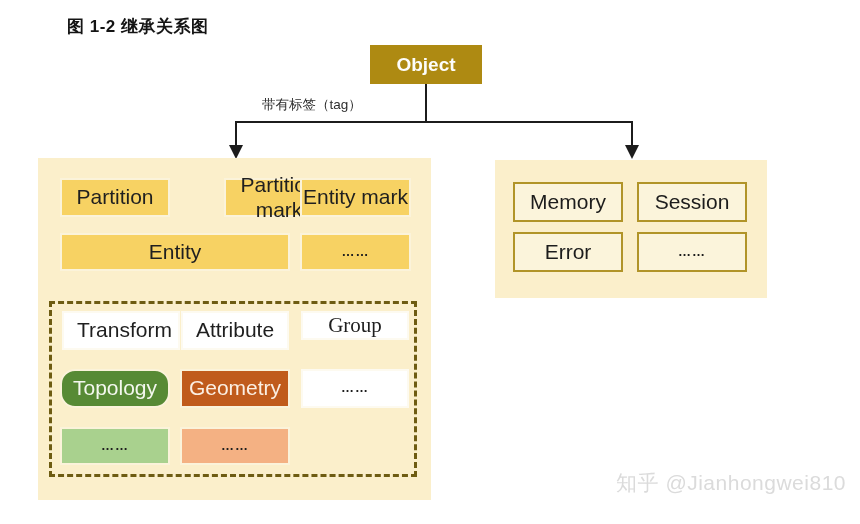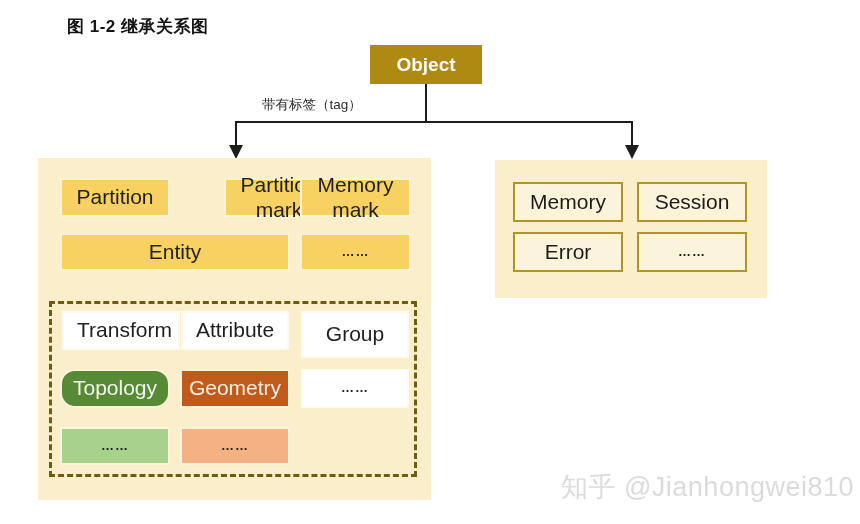--- a/index.html
+++ b/index.html
@@ -42,22 +42,22 @@
     background:#FBF4DB;border:2px solid var(--gold_border,#B19428);color:#1c1c1c;
   }
   .dots{font-size:13px;letter-spacing:1px;font-weight:bold;}
   .dashed-group{
     position:absolute;left:11px;top:143px;width:368px;height:176px;
     border:3px dashed var(--dash_olive,#6E5C12);box-sizing:border-box;
     background:transparent;
   }
   .connectors{position:absolute;left:0;top:0;pointer-events:none;}
   .watermark{
-    position:absolute;right:6px;top:469px;
-    font-size:27px;color:#DBDBDB;text-shadow:1px 1px 1px #ffffff;
+    position:absolute;right:14px;top:469px;
+    font-size:21px;color:#DBDBDB;text-shadow:1px 1px 1px #ffffff;
     letter-spacing:0.5px;
   }
 </style>
 </head>
 <body>
 
 <div class="page">
 
   <div class="title">图 1-2 继承关系图</div>
 
@@ -82,29 +82,29 @@
       <polygon points="632,159 625,145 639,145"></polygon>
       <polygon points="175,300 168,287 182,287"></polygon>
       <polygon points="115,427 108,414 122,414"></polygon>
       <polygon points="235,427 228,414 242,414"></polygon>
     </g>
   </svg>
 
   <div class="panel panel-left">
     <div class="node yellow" style="left:22px;top:20px;width:110px;height:39px;">Partition</div>
     <div class="node yellow" style="left:142px;top:20px;width:110px;height:39px;margin-left:44px;">Partition mark</div>
-    <div class="node yellow" style="left:262px;top:20px;width:111px;height:39px;">Memory mark</div>
+    <div class="node yellow" style="left:262px;top:20px;width:111px;height:39px;">Entity mark</div>
 
     <div class="node yellow" style="left:22px;top:75px;width:230px;height:38px;">Entity</div>
     <div class="node yellow dots" style="left:262px;top:75px;width:111px;height:38px;">……</div>
 
     <div class="dashed-group">
       <div class="node white" style="left:10px;top:7px;width:118px;height:39px;padding-left:7px;">Transform</div>
       <div class="node white" style="left:129px;top:7px;width:108px;height:39px;">Attribute</div>
-      <div class="node white" style="left:249px;top:7px;width:108px;height:47px;">Group</div>
+      <div class="node white" style="left:249px;top:7px;width:108px;height:29px;font-family:Liberation Serif, serif;">Group</div>
 
       <div class="node green" style="left:8px;top:65px;width:110px;height:39px;border-radius:15px;">Topology</div>
       <div class="node orange" style="left:128px;top:65px;width:110px;height:39px;text-align:right;">Geometry</div>
       <div class="node white dots" style="left:249px;top:65px;width:108px;height:39px;">……</div>
 
       <div class="node green-light dots" style="left:8px;top:123px;width:110px;height:38px;">……</div>
       <div class="node orange-light dots" style="left:128px;top:123px;width:110px;height:38px;">……</div>
     </div>
   </div>
 

